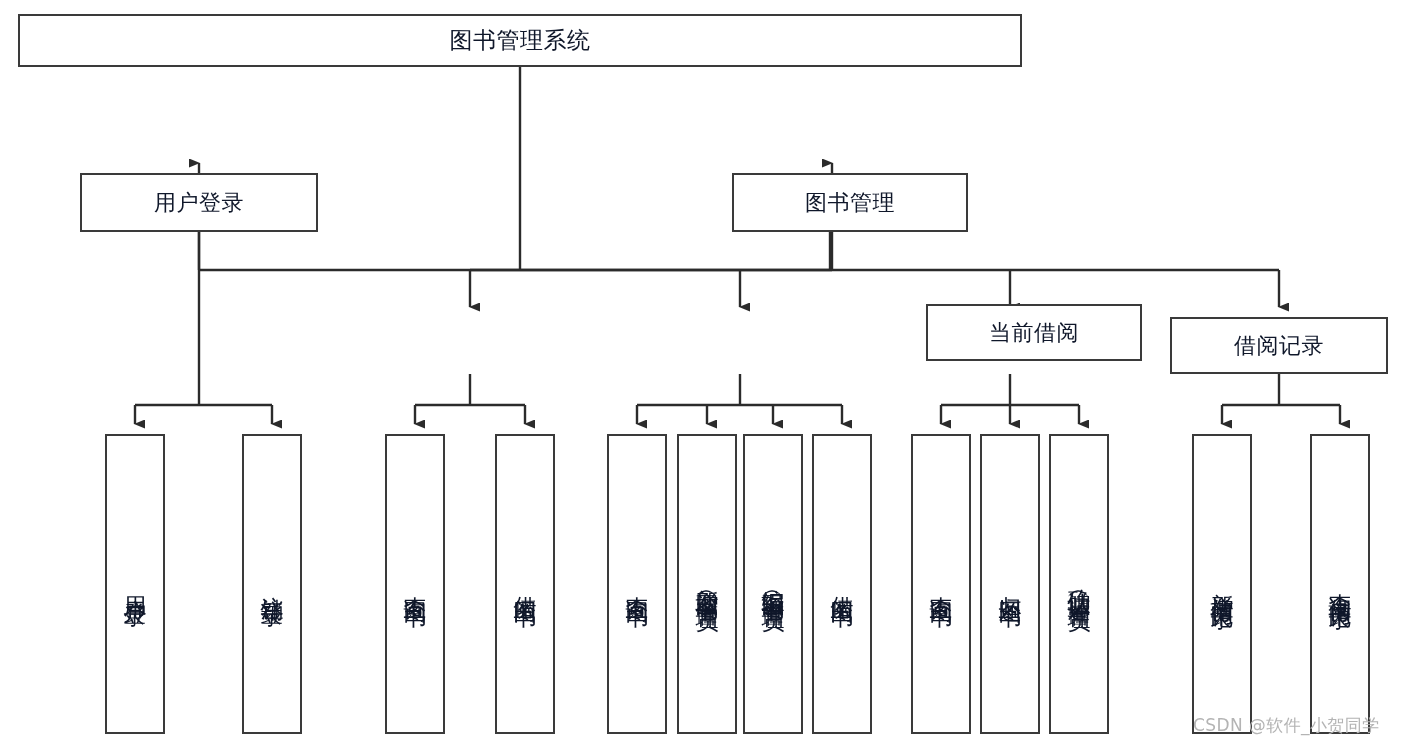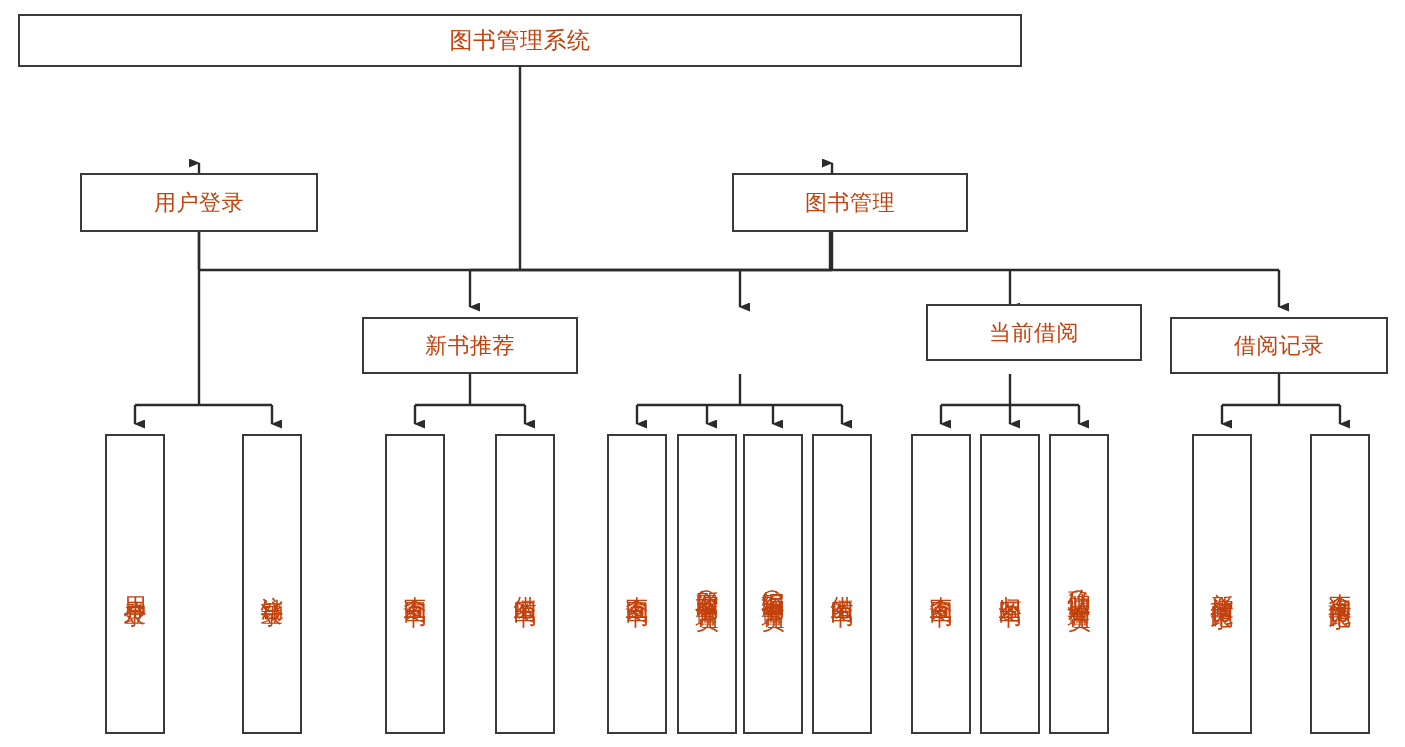--- a/index.html
+++ b/index.html
@@ -27,21 +27,21 @@
     pointer-events: none;
   }
   .node {
     position: absolute;
     box-sizing: border-box;
     background: #ffffff;
     border: 2.2px solid #3a3a3a;
     display: flex;
     align-items: center;
     justify-content: center;
-    color: #c2410c;
+    color: #0f172a;
   }
   .node .label {
     display: block;
     text-align: center;
     line-height: 1.18;
     letter-spacing: 0.5px;
   }
   
   .node.horiz .label {
     font-size: 22px;
@@ -136,23 +136,20 @@
     <span class="label">图书管理系统</span>
   </div>
 
   <div class="node horiz" style="left:80px; top:173px; width:238px; height:59px;">
     <span class="label">用户登录</span>
   </div>
   <div class="node horiz" style="left:732px; top:173px; width:236px; height:59px;">
     <span class="label">图书管理</span>
   </div>
 
-  <div class="node horiz" style="left:362px; top:317px; width:216px; height:57px;">
-    <span class="label">新书推荐</span>
-  </div>
   <div class="node horiz" style="left:902px; top:304px; width:216px; height:57px;margin-left:24px;">
     <span class="label">当前借阅</span>
   </div>
   <div class="node horiz" style="left:1170px; top:317px; width:218px; height:57px;">
     <span class="label">借阅记录</span>
   </div>
 
   <div class="node vert" style="left:105px; top:434px; width:60px; height:300px;">
     <span class="label">用户登录</span>
   </div>
@@ -190,14 +187,15 @@
     <span class="label">确认归还（管理员）</span>
   </div>
 
   <div class="node vert" style="left:1192px; top:434px; width:60px; height:300px;">
     <span class="label">新增借阅记录</span>
   </div>
   <div class="node vert" style="left:1310px; top:434px; width:60px; height:300px;">
     <span class="label">查询借阅记录</span>
   </div>
 
+  <div class="watermark">CSDN @软件_小贺同学</div>
 
 </div>
 
 </body></html>

